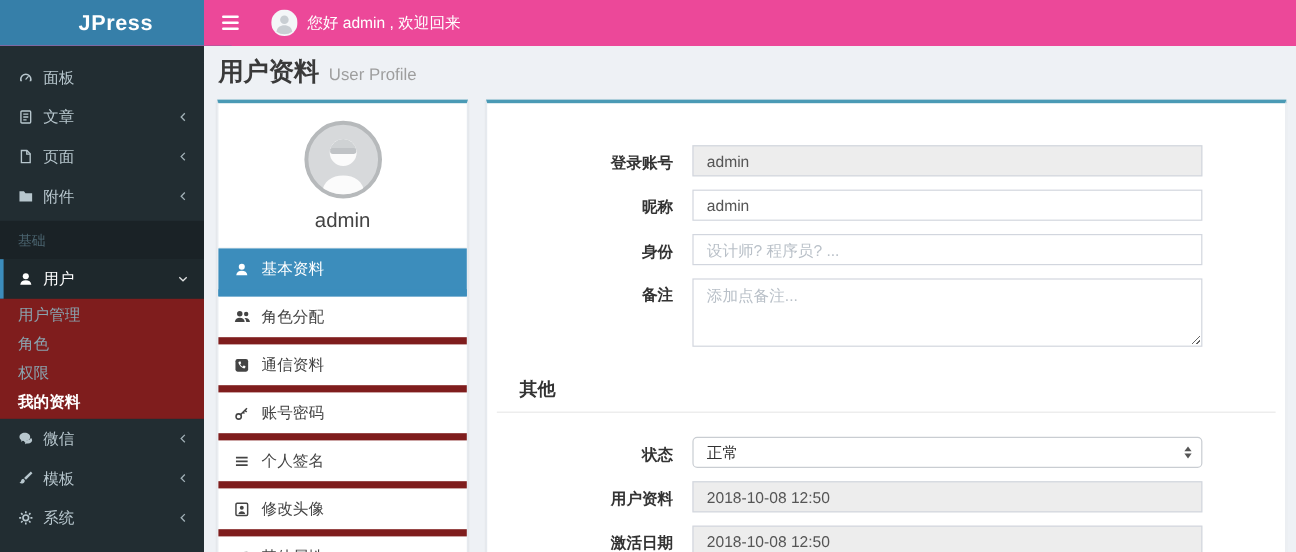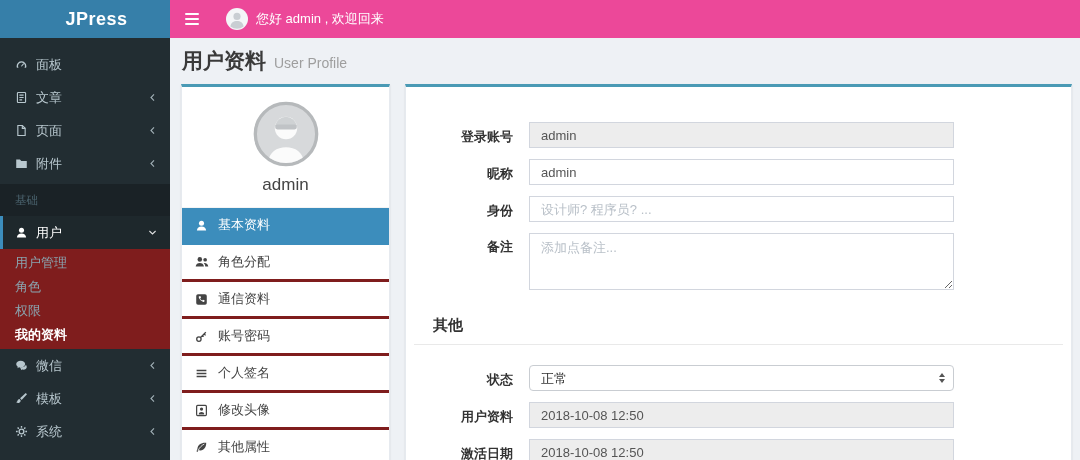--- a/index.html
+++ b/index.html
@@ -55,29 +55,29 @@
     box-shadow: 0 1px 2px rgba(0,0,0,.10);
   }
 
   
   .profile-box { width: 209px; flex: none; padding-top: 14px; text-align: center; }
   .avatar-wrap { width: 66px; height: 66px; margin: 0 auto; }
   .username { font-size: 17px; color: #444; margin-top: 8px; }
   .p-menu { margin-top: 12px; border-top: 1px solid #f4f4f4; text-align: left; }
   .p-item {
     display: flex; align-items: center; padding: 8px 13px;
-    border-bottom: 3px solid #7f1d1d; color: #444; cursor: pointer;
+    border-bottom: 6px solid #7f1d1d; color: #444; cursor: pointer;
   }
   .p-item:last-child { border-bottom: none; }
   .p-icon { width: 23px; display: flex; align-items: center; }
   .p-item.active { background: #3c8dbc; color: #fff; border-bottom-color: #3c8dbc; }
 
   
   .form-box { flex: 1; padding: 35px 0 60px; }
-  .form-row { display: flex; margin-bottom: 11px; }
+  .form-row { display: flex; margin-bottom: 11px; margin-left: 48px; }
   .f-label { width: 123px; flex: none; text-align: right; padding: 6px 16px 0 0; font-weight: 700; color: #333; }
   .f-label.top { padding-top: 5px; }
   .f-field { width: 425px; position: relative; }
   .input {
     width: 100%; height: 26px; border: 1px solid #d2d6de; padding: 0 11px;
     font-size: 13px; color: #555; background: #fff; border-radius: 0;
     font-family: inherit; outline: none; display: block;
   }
   .input:disabled { background: #ededed; color: #555; }
   .input::placeholder { color: #b9c0c8; }

